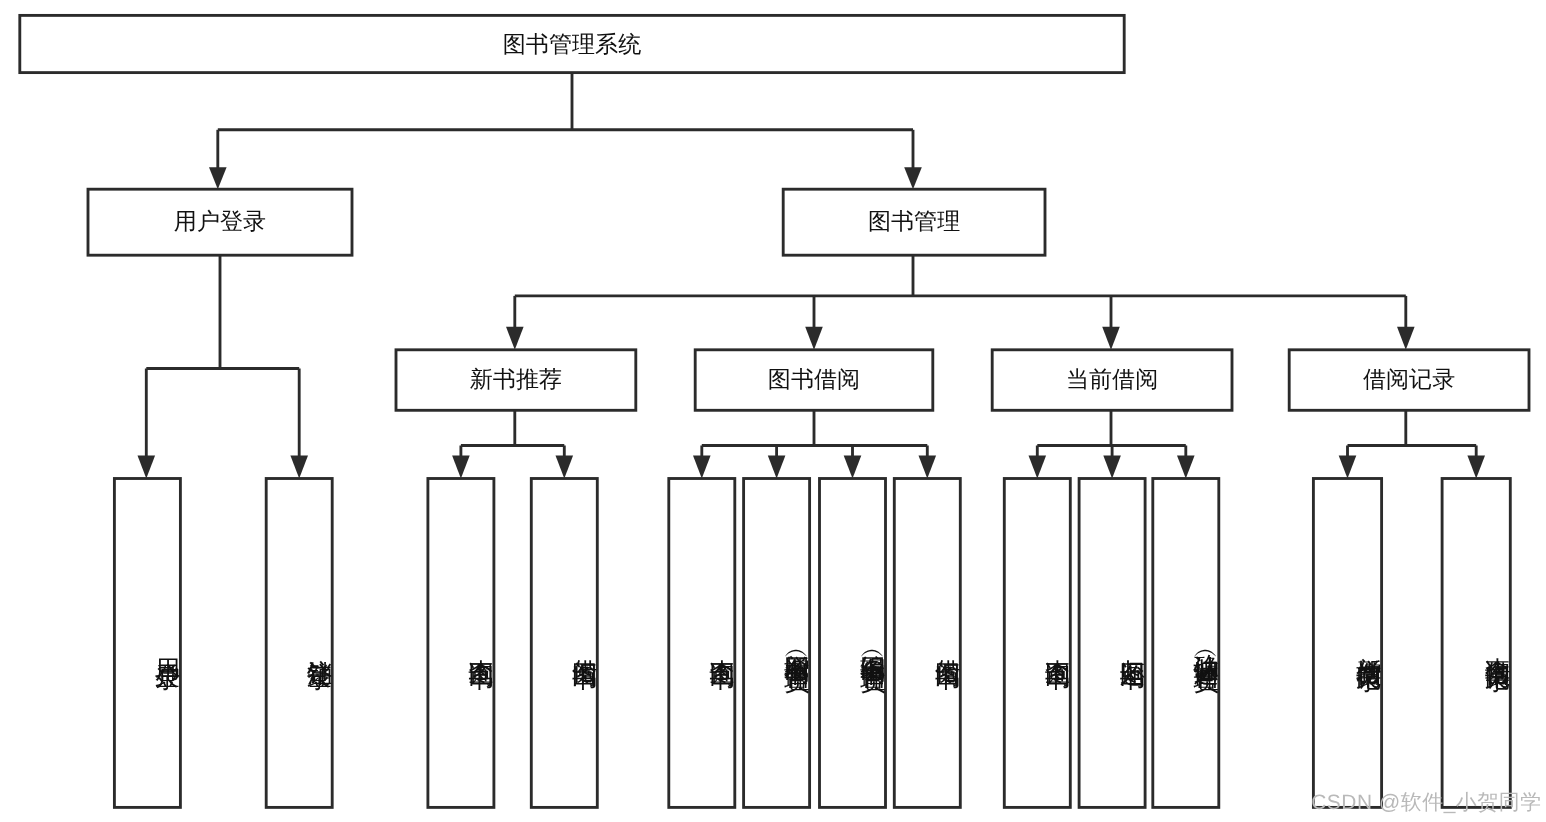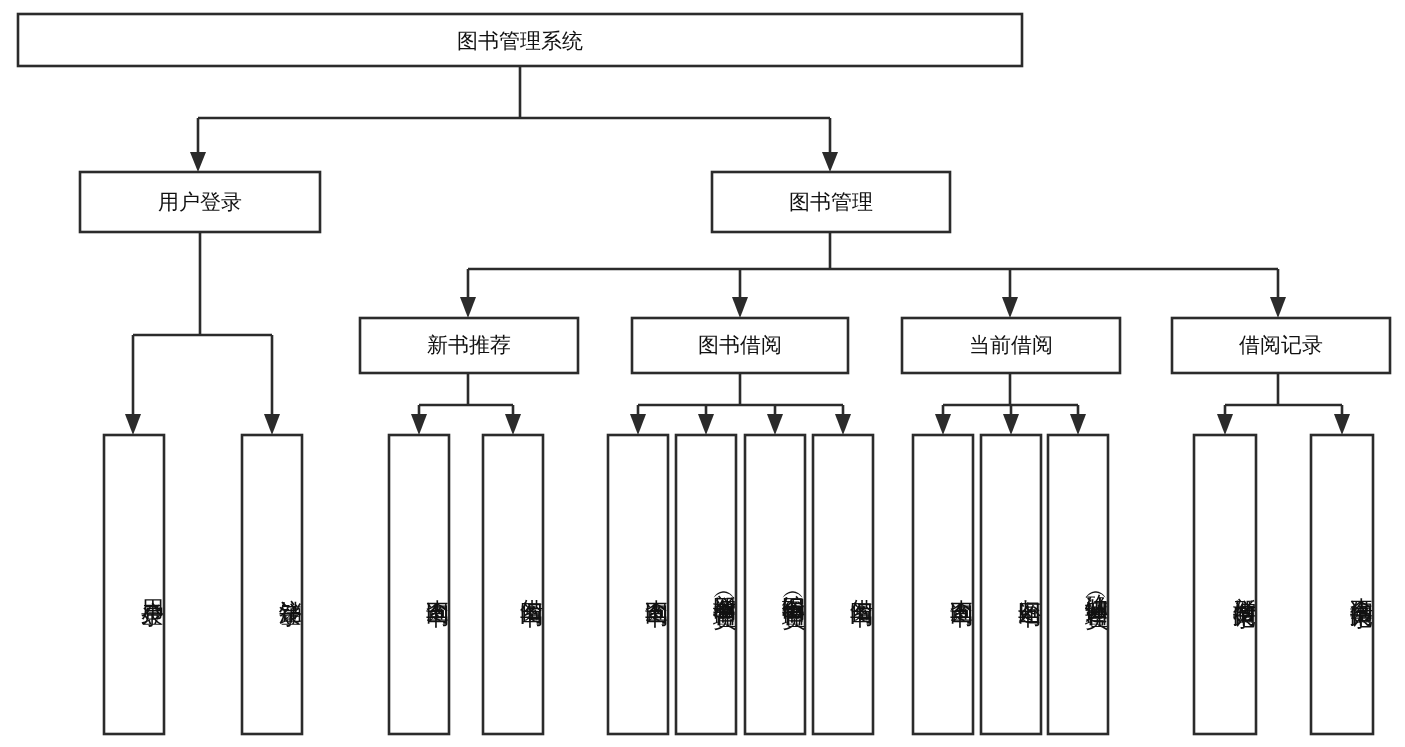--- a/index.html
+++ b/index.html
@@ -212,14 +212,15 @@
   <div class="node-label-v" style="left:608px; top:443px; width:60px; height:283px;">查询图书</div>
   <div class="node-label-v" style="left:676px; top:443px; width:60px; height:283px;">新增图书（管理员）</div>
   <div class="node-label-v" style="left:745px; top:443px; width:60px; height:283px;">编辑图书（管理员）</div>
   <div class="node-label-v" style="left:813px; top:443px; width:60px; height:283px;">借阅图书</div>
   <div class="node-label-v" style="left:913px; top:443px; width:60px; height:283px;">查询图书</div>
   <div class="node-label-v" style="left:981px; top:443px; width:60px; height:283px;">归还图书</div>
   <div class="node-label-v" style="left:1048px; top:443px; width:60px; height:283px;">确认归还（管理员）</div>
   <div class="node-label-v" style="left:1194px; top:443px; width:62px; height:283px;">新增借阅记录</div>
   <div class="node-label-v" style="left:1311px; top:443px; width:62px; height:283px;">查询借阅记录</div>
 
+  <div class="watermark" style="left:1192px; top:716px;">CSDN @软件_小贺同学</div>
 
 </div>
 
 </body></html>

